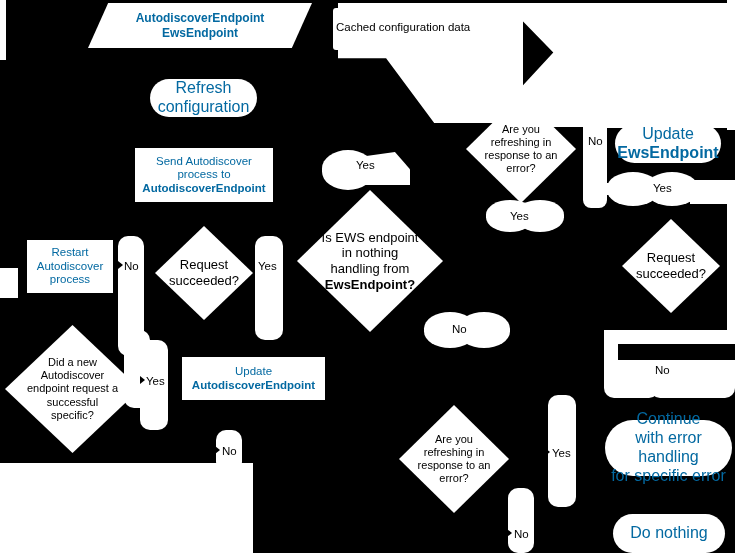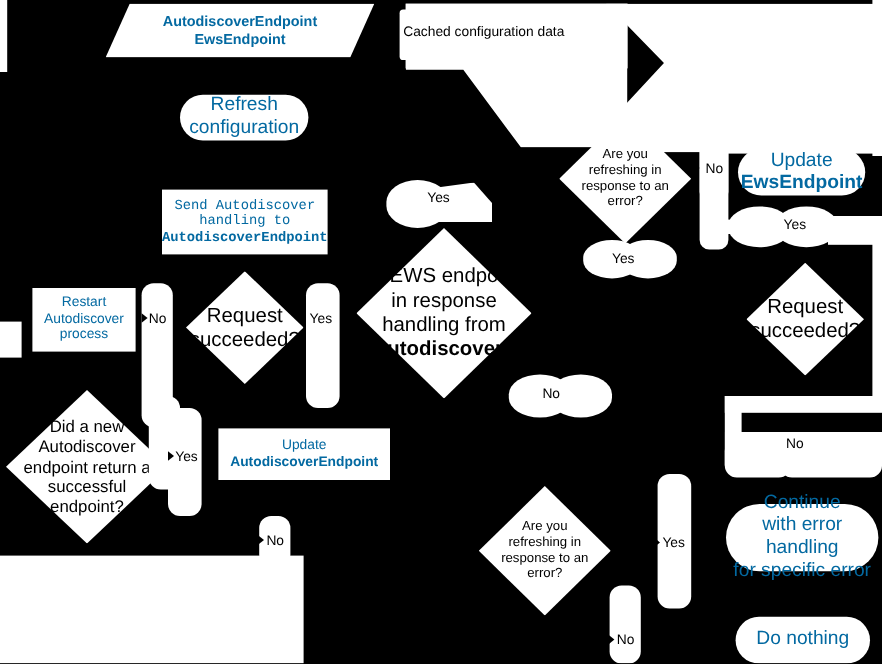--- a/index.html
+++ b/index.html
@@ -52,21 +52,21 @@
     clip-path: polygon(50% 0, 100% 50%, 50% 100%, 0 50%);
   }
   .diamond .dtxt {
     position: absolute;
     inset: 0;
     display: flex;
     align-items: center;
     justify-content: center;
     text-align: center;
     color: #000000;
-    font-size: 17px;
+    font-size: 13px;
     line-height: 1.2;
     z-index: 2;
   }
 
   
   .blob {
     position: absolute;
     background: #ffffff;
     z-index: 3;
   }
@@ -145,24 +145,24 @@
 
   <div class="caption" style="left:336px; top:21px;">Cached configuration data</div>
 
   <div class="node term" style="left:150px; top:79px; width:107px; height:38px;">
     <span class="txt">
       <span>Refresh</span><br>
       <span>configuration</span>
     </span>
   </div>
 
-  <div class="node proc" style="left:135px; top:158px; width:138px; height:54px;font-family:Liberation Mono, monospace;">
+  <div class="node proc" style="left:135px; top:148px; width:138px; height:54px;">
     <span class="txt">
       <span>Send Autodiscover</span><br>
-      <span>handling to</span><br>
+      <span>process to</span><br>
       <span class="b">AutodiscoverEndpoint</span>
     </span>
   </div>
 
   <div class="node proc" style="left:27px; top:240px; width:86px; height:53px;">
     <span class="txt">
       <span>Restart</span><br>
       <span>Autodiscover</span><br>
       <span>process</span>
     </span>
@@ -173,46 +173,46 @@
     <div class="dtxt">
       <span>
         <span>Request</span><br>
         <span>succeeded?</span>
       </span>
     </div>
   </div>
 
   <div class="diamond" style="left:5px; top:325px; width:135px; height:128px;">
     <div class="dshape"></div>
-    <div class="dtxt" style="font-size:14px;">
+    <div class="dtxt" style="font-size:11px;">
       <span>
         <span>Did a new</span><br>
         <span>Autodiscover</span><br>
-        <span>endpoint return a</span><br>
+        <span>endpoint request a</span><br>
         <span>successful</span><br>
-        <span>endpoint?</span>
+        <span>specific?</span>
       </span>
     </div>
   </div>
 
   <div class="node proc" style="left:182px; top:357px; width:143px; height:43px;">
     <span class="txt">
       <span>Update</span><br>
       <span class="b">AutodiscoverEndpoint</span>
     </span>
   </div>
 
   <div class="diamond" style="left:297px; top:190px; width:146px; height:142px;">
     <div class="dshape"></div>
     <div class="dtxt">
       <span>
         <span>Is EWS endpoint</span><br>
-        <span>in response</span><br>
+        <span>in nothing</span><br>
         <span>handling from</span><br>
-        <span class="b">Autodiscover?</span>
+        <span class="b">EwsEndpoint?</span>
       </span>
     </div>
   </div>
 
   <div class="diamond" style="left:466px; top:95px; width:110px; height:108px;">
     <div class="dshape"></div>
     <div class="dtxt" style="font-size:11px;">
       <span>
         <span>Are you</span><br>
         <span>refreshing in</span><br>

